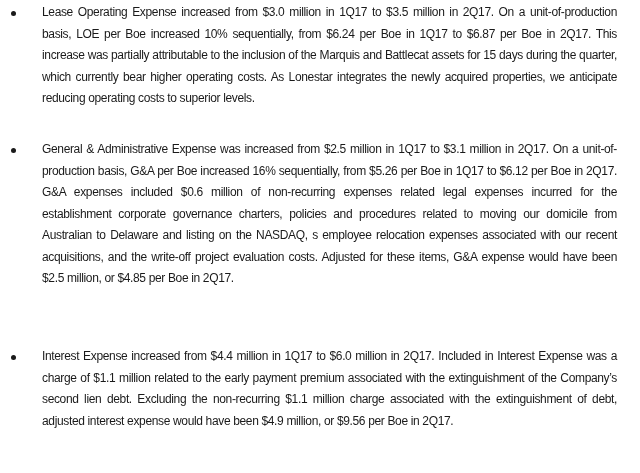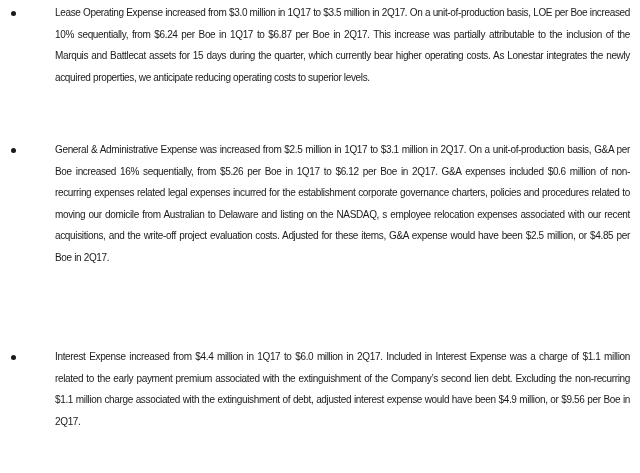--- a/index.html
+++ b/index.html
@@ -30,24 +30,24 @@
       position: absolute;
       left: 11px;
       top: 9px;
       width: 5px;
       height: 5px;
       border-radius: 50%;
       background: #1a1a1a;
     }
     .para {
       position: absolute;
-      left: 55px;
+      left: 42px;
       width: 575px;
       margin: 0;
-      font-size: 10px;
+      font-size: 12px;
       line-height: 21.5px;
       text-align: justify;
       letter-spacing: -0.35px;
       word-spacing: 0px;
     }
     #item-1 { top: 2px; }
     #item-2 { top: 139px; }
     #item-3 { top: 346px; }
   </style>
 </head>

